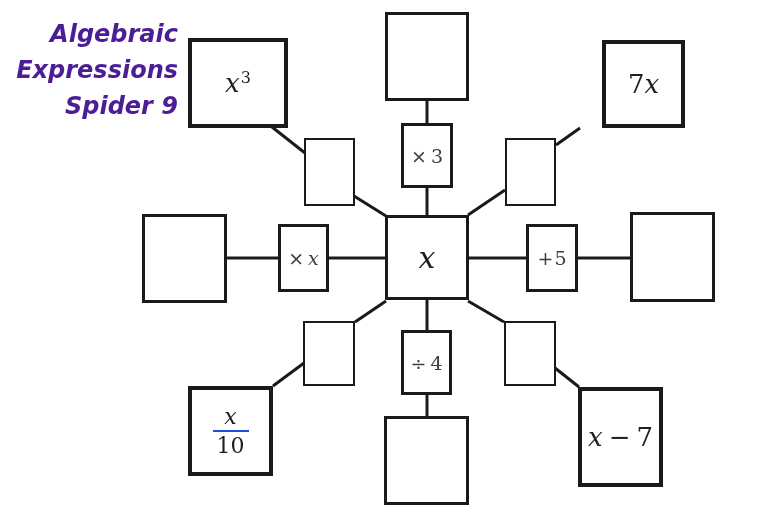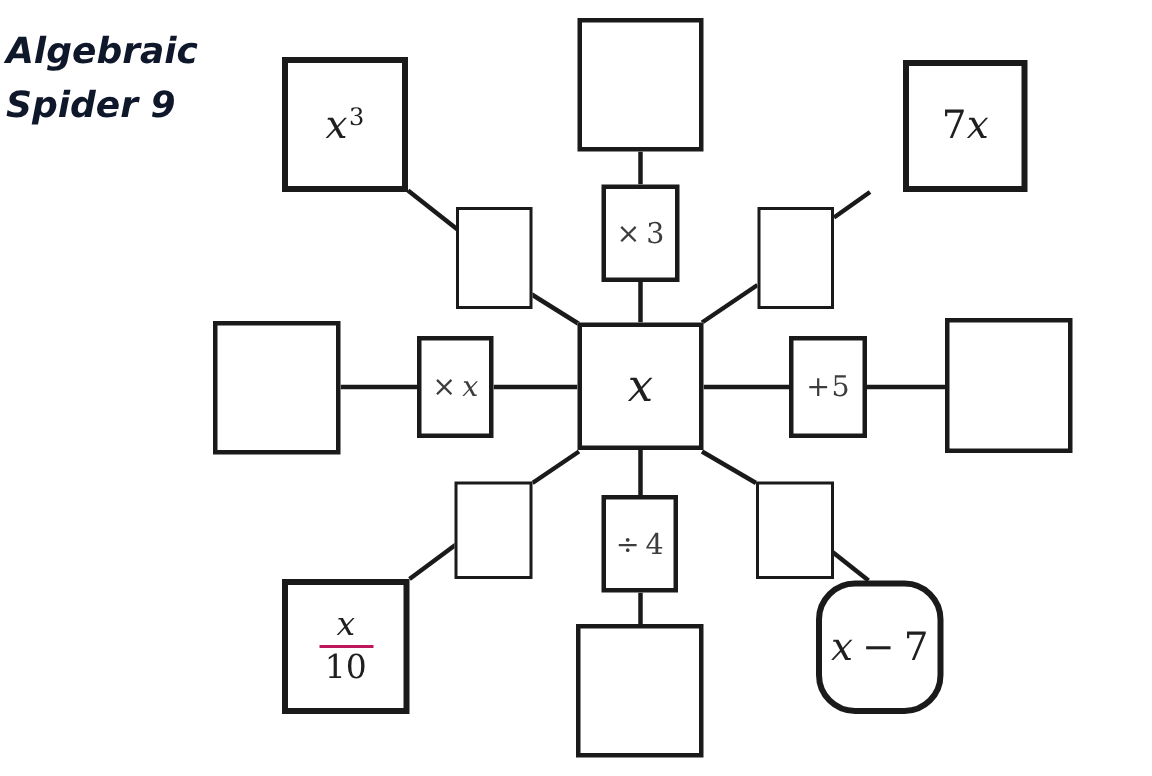--- a/index.html
+++ b/index.html
@@ -35,27 +35,27 @@
   .b-thick  { border-width: 4px; }
   .b-op     { border-width: 3.5px; }
   .b-small  { border-width: 2.5px; }
 
   
   .title {
     position: absolute;
     left: 4px;
     top: 16px;
     width: 174px;
-    text-align: left;
+    text-align: right;
     font-family: "DejaVu Sans", sans-serif;
     font-style: italic;
     font-weight: bold;
     font-size: 24px;
     line-height: 36px;
-    color: #0f172a;
+    color: #4c1d95;
     z-index: 2;
   }
 
   
   .math {
     font-family: "DejaVu Serif", serif;
     font-size: 26px;
     color: #1f1f1f;
     white-space: nowrap;
   }
@@ -83,42 +83,42 @@
 
   
   .frac {
     display: inline-flex;
     flex-direction: column;
     align-items: center;
     font-size: 22px;
     line-height: 1.15;
   }
   .frac .den {
-    border-top: 2px solid #be185d;
+    border-top: 2px solid #1d4ed8;
     padding: 1px 4px 0 4px;
   }
   .frac .num { padding: 0 2px 1px 2px; }
 
   
   .pos-top-empty    { left: 385px; top: 12px;  width: 84px; height: 89px; }
-  .pos-x-cubed      { left: 188px; top: 38px;  width: 84px; height: 90px; }
+  .pos-x-cubed      { left: 188px; top: 38px;  width: 100px; height: 90px; }
   .pos-seven-x      { left: 602px; top: 40px;  width: 83px; height: 88px; }
   .pos-op-mult3     { left: 401px; top: 123px; width: 52px; height: 65px; }
   .pos-tl-small     { left: 304px; top: 138px; width: 51px; height: 68px; }
   .pos-tr-small     { left: 505px; top: 138px; width: 51px; height: 68px; }
   .pos-left-empty   { left: 142px; top: 214px; width: 85px; height: 89px; }
   .pos-op-multx     { left: 278px; top: 224px; width: 51px; height: 68px; }
   .pos-center       { left: 385px; top: 215px; width: 84px; height: 85px; }
   .pos-op-plus5     { left: 526px; top: 224px; width: 52px; height: 68px; }
   .pos-right-empty  { left: 630px; top: 212px; width: 85px; height: 90px; }
   .pos-bl-small     { left: 303px; top: 321px; width: 52px; height: 65px; }
   .pos-op-div4      { left: 401px; top: 330px; width: 51px; height: 65px; }
   .pos-br-small     { left: 504px; top: 321px; width: 52px; height: 65px; }
   .pos-x-over-10    { left: 188px; top: 386px; width: 85px; height: 90px; }
-  .pos-x-minus-7    { left: 544px; top: 387px; width: 85px; height: 89px; border-radius: 26px; }
+  .pos-x-minus-7    { left: 578px; top: 387px; width: 85px; height: 100px; }
   .pos-bottom-empty { left: 384px; top: 416px; width: 85px; height: 89px; }
 </style>
 </head>
 <body>
 
 <div class="canvas">
 
   <svg class="wires" width="768" height="517" viewBox="0 0 768 517">
     <g stroke="#1a1a1a" stroke-width="3" fill="none">
 
@@ -143,20 +143,21 @@
       <line x1="273" y1="386" x2="304" y2="363"></line>
       <line x1="355" y1="322" x2="386" y2="301"></line>
 
       <line x1="468" y1="301" x2="504" y2="322"></line>
       <line x1="555" y1="368" x2="579" y2="387"></line>
     </g>
   </svg>
 
   <div class="title">
     <div>Algebraic</div>
+    <div>Expressions</div>
     <div>Spider 9</div>
   </div>
 
   <div class="box pos-center">
     <span class="math it center-var">x</span>
   </div>
 
   <div class="box b-op pos-op-mult3">
     <span class="op-label">
       <span>×</span>

